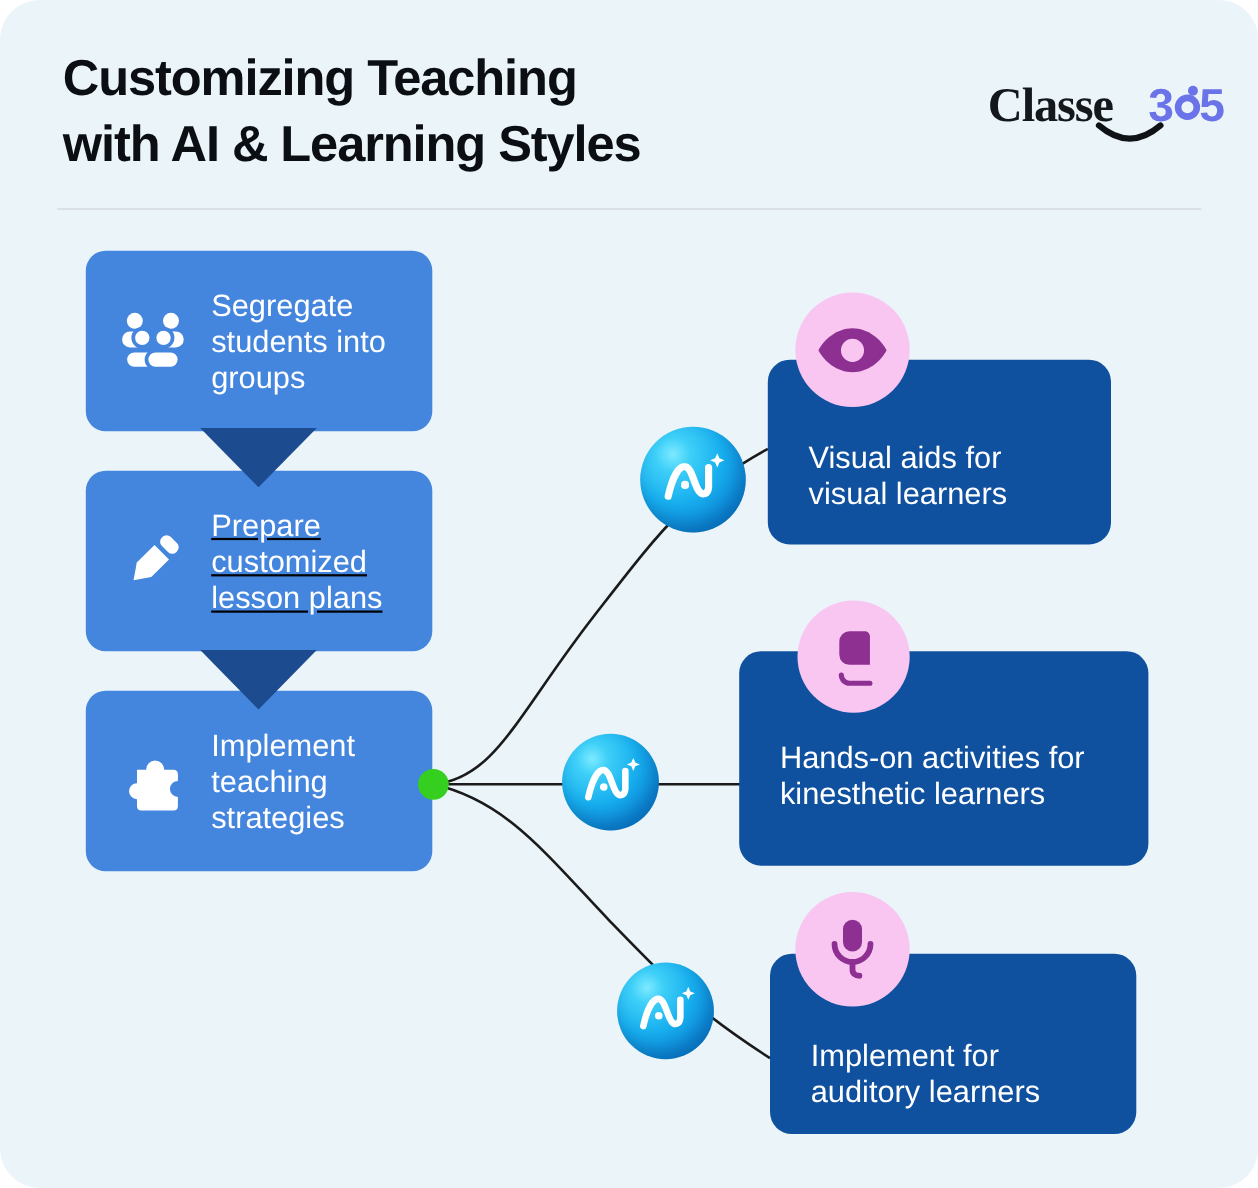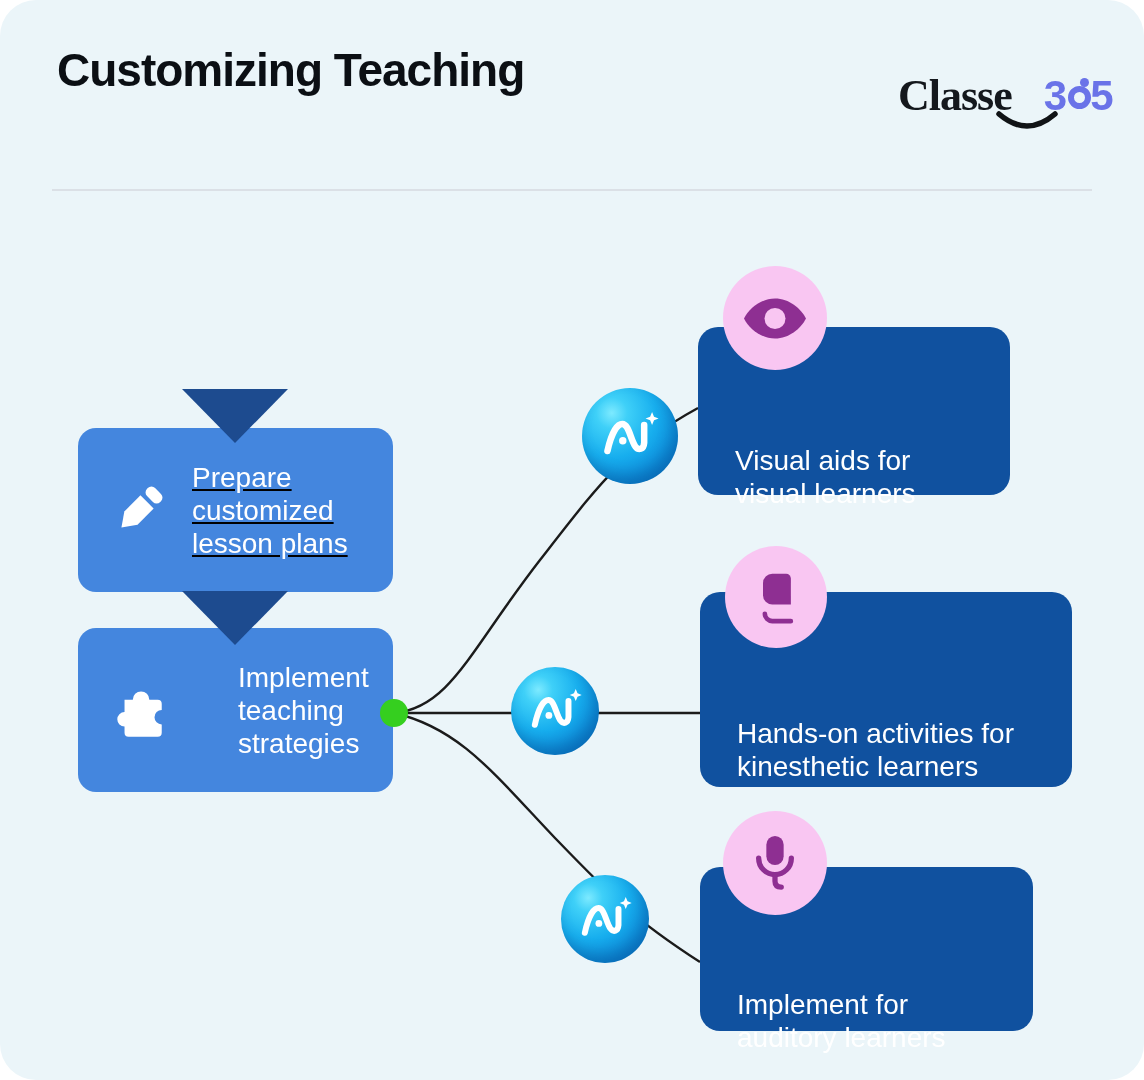--- a/index.html
+++ b/index.html
@@ -28,73 +28,91 @@
   .origin-dot{position:absolute;left:380px;top:699px;width:28px;height:28px;border-radius:50%;background:var(--green_dot,#35cf1f);z-index:5;}
 
   
   .ai-sphere{position:absolute;border-radius:50%;z-index:4;display:flex;align-items:center;justify-content:center;
     background:radial-gradient(circle at 31% 26%, #7deaff 0%, #3fd0f8 16%, #17aeee 46%, #0c86d8 76%, #0a6fc2 100%);
     box-shadow:inset -5px -9px 14px rgba(4,56,112,.28);}
   .ai-sphere svg{width:62%;}
 
   
   .outcome-box{position:absolute;background:var(--outcome_box,#10519f);border-radius:20px;z-index:2;color:#fff;}
-  .outcome-label{font-size:28px;line-height:33px;font-weight:500;margin-top:45px;}
+  .outcome-label{font-size:28px;line-height:33px;font-weight:500;}
   .badge{position:absolute;border-radius:50%;background:var(--pink,#f9c6f2);z-index:4;display:flex;align-items:center;justify-content:center;}
 </style>
 </head>
 <body>
 
 <div class="card">
 
   <svg class="connectors" width="1144" height="1080" viewBox="0 0 1144 1080">
     <path d="M394,713 C450,708 470,650 540,560 C600,483 625,448 698,408" fill="none" stroke="#1b1b1b" stroke-width="2.4"></path>
     <path d="M394,713 L700,713" fill="none" stroke="#1b1b1b" stroke-width="2.4"></path>
     <path d="M394,713 C460,728 495,775 555,838 C610,895 632,918 700,962" fill="none" stroke="#1b1b1b" stroke-width="2.4"></path>
   </svg>
 
   <div class="title">
     <div>Customizing Teaching</div>
+    <div>with AI &amp; Learning Styles</div>
   </div>
 
   <div class="logo">
     <span class="logo-word">Classe</span>
     <span class="logo-digits">
       <span>3</span>
       <span class="logo-six">
           <span class="dot"></span>
           <span class="bowl"></span>
         </span>
       <span>5</span>
     </span>
   </div>
   <svg class="logo-smile" width="64" height="26" viewBox="0 0 64 26">
     <path d="M4,4 Q32,28 60,4" fill="none" stroke="#101316" stroke-width="5.5" stroke-linecap="round"></path>
   </svg>
 
   <div class="divider"></div>
 
+  <div class="flow-box" style="top:228px;">
+    <div class="icon-cell">
+      <svg width="66" height="58" viewBox="0 0 68 60">
+        <g fill="#ffffff">
+          <circle cx="17" cy="11" r="7.5"></circle>
+          <rect x="5" y="21" width="24" height="15" rx="7.5"></rect>
+          <circle cx="51" cy="11" r="7.5"></circle>
+          <rect x="39" y="21" width="24" height="15" rx="7.5"></rect>
+          <circle cx="24" cy="27" r="8.5" stroke="#4486de" stroke-width="3.5"></circle>
+          <rect x="8" y="39" width="31" height="17" rx="8.5" stroke="#4486de" stroke-width="3.5"></rect>
+          <circle cx="44" cy="27" r="8.5" stroke="#4486de" stroke-width="3.5"></circle>
+          <rect x="28" y="39" width="31" height="17" rx="8.5" stroke="#4486de" stroke-width="3.5"></rect>
+        </g>
+      </svg>
+    </div>
+    <div class="flow-label" style="width:172px;">Segregate students into groups</div>
+  </div>
 
   <div class="flow-arrow" style="top:389px;"></div>
 
   <div class="flow-box" style="top:428px;text-decoration:underline;">
     <div class="icon-cell">
       <svg width="58" height="58" viewBox="0 0 56 56">
         <g transform="rotate(45 28 28)" fill="#ffffff">
           <rect x="19" y="2" width="18" height="11" rx="5"></rect>
           <path d="M19,17 h18 v22 l-9,13 l-9,-13 z"></path>
         </g>
       </svg>
     </div>
     <div class="flow-label" style="width:176px;">Prepare customized lesson plans</div>
   </div>
 
   <div class="flow-arrow" style="top:591px;"></div>
 
-  <div class="flow-box" style="top:628px;gap:46px;">
+  <div class="flow-box" style="top:628px;">
     <div class="icon-cell">
       <svg width="62" height="62" viewBox="0 0 60 60">
         <path fill="#ffffff" d="M16,20 H24 A8,8 0 1 1 40,20 H48 Q52,20 52,24 V30 A7,7 0 1 0 52,44 V52 Q52,56 48,56 H20 Q16,56 16,52 V46 A7,7 0 1 1 16,32 Z"></path>
       </svg>
     </div>
     <div class="flow-label" style="width:172px;">Implement teaching strategies</div>
   </div>
 
   <div class="origin-dot"></div>
 
@@ -123,21 +141,21 @@
   <div class="outcome-box" style="left:698px;top:327px;width:312px;height:168px;padding:0;">
     <div class="outcome-label" style="position:absolute;left:37px;top:72px;width:215px;">Visual aids for visual learners</div>
   </div>
   <div class="badge" style="left:723px;top:266px;width:104px;height:104px;">
     <svg width="64" height="45" viewBox="0 0 64 44">
       <path d="M32,2 C46,2 58,12 63,22 C58,32 46,42 32,42 C18,42 6,32 1,22 C6,12 18,2 32,2 Z" fill="#8e2f92"></path>
       <circle cx="32" cy="22" r="10.5" fill="#f9c6f2"></circle>
     </svg>
   </div>
 
-  <div class="outcome-box" style="left:700px;top:592px;width:372px;height:195px;text-decoration:underline;">
+  <div class="outcome-box" style="left:672px;top:592px;width:372px;height:195px;text-decoration:underline;">
     <div class="outcome-label" style="position:absolute;left:37px;top:80px;width:295px;">Hands-on activities for kinesthetic learners</div>
   </div>
   <div class="badge" style="left:725px;top:546px;width:102px;height:102px;">
     <svg width="52" height="56" viewBox="0 0 56 60">
       <path d="M14,15 a10,10 0 0 1 10,-10 h15 a5,5 0 0 1 5,5 v28 h-20 a10,10 0 0 1 -10,-10 z" fill="#8e2f92"></path>
       <path d="M16,48 a8,8 0 0 0 8,8 h20" fill="none" stroke="#8e2f92" stroke-width="5" stroke-linecap="round"></path>
     </svg>
   </div>
 
   <div class="outcome-box" style="left:700px;top:867px;width:333px;height:164px;">

